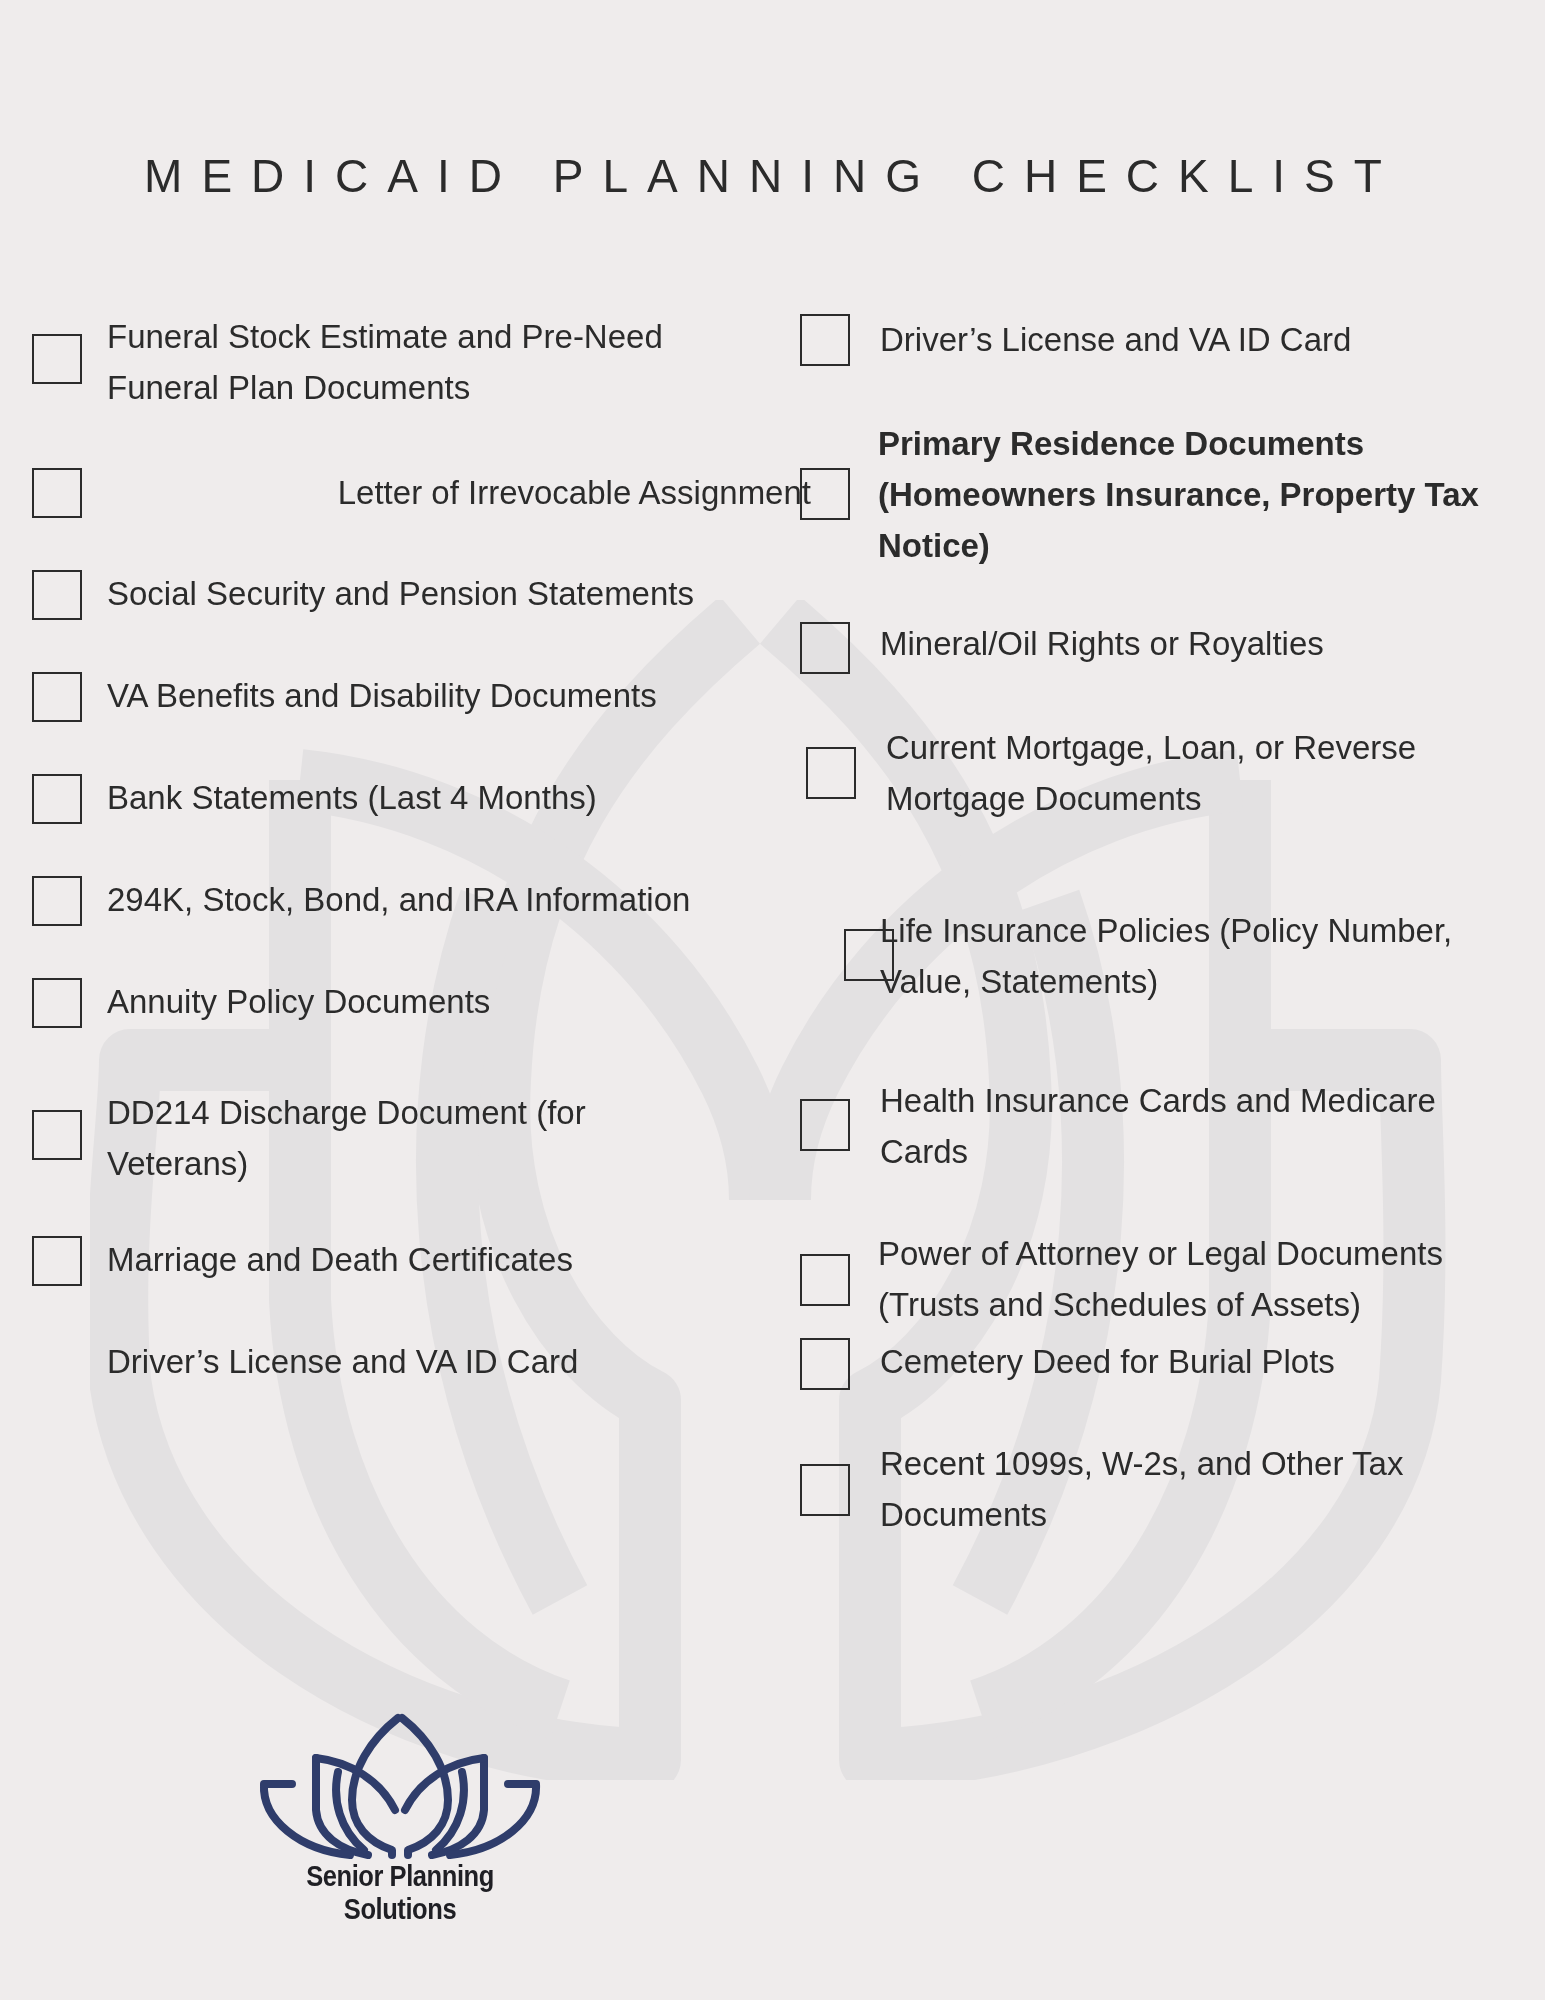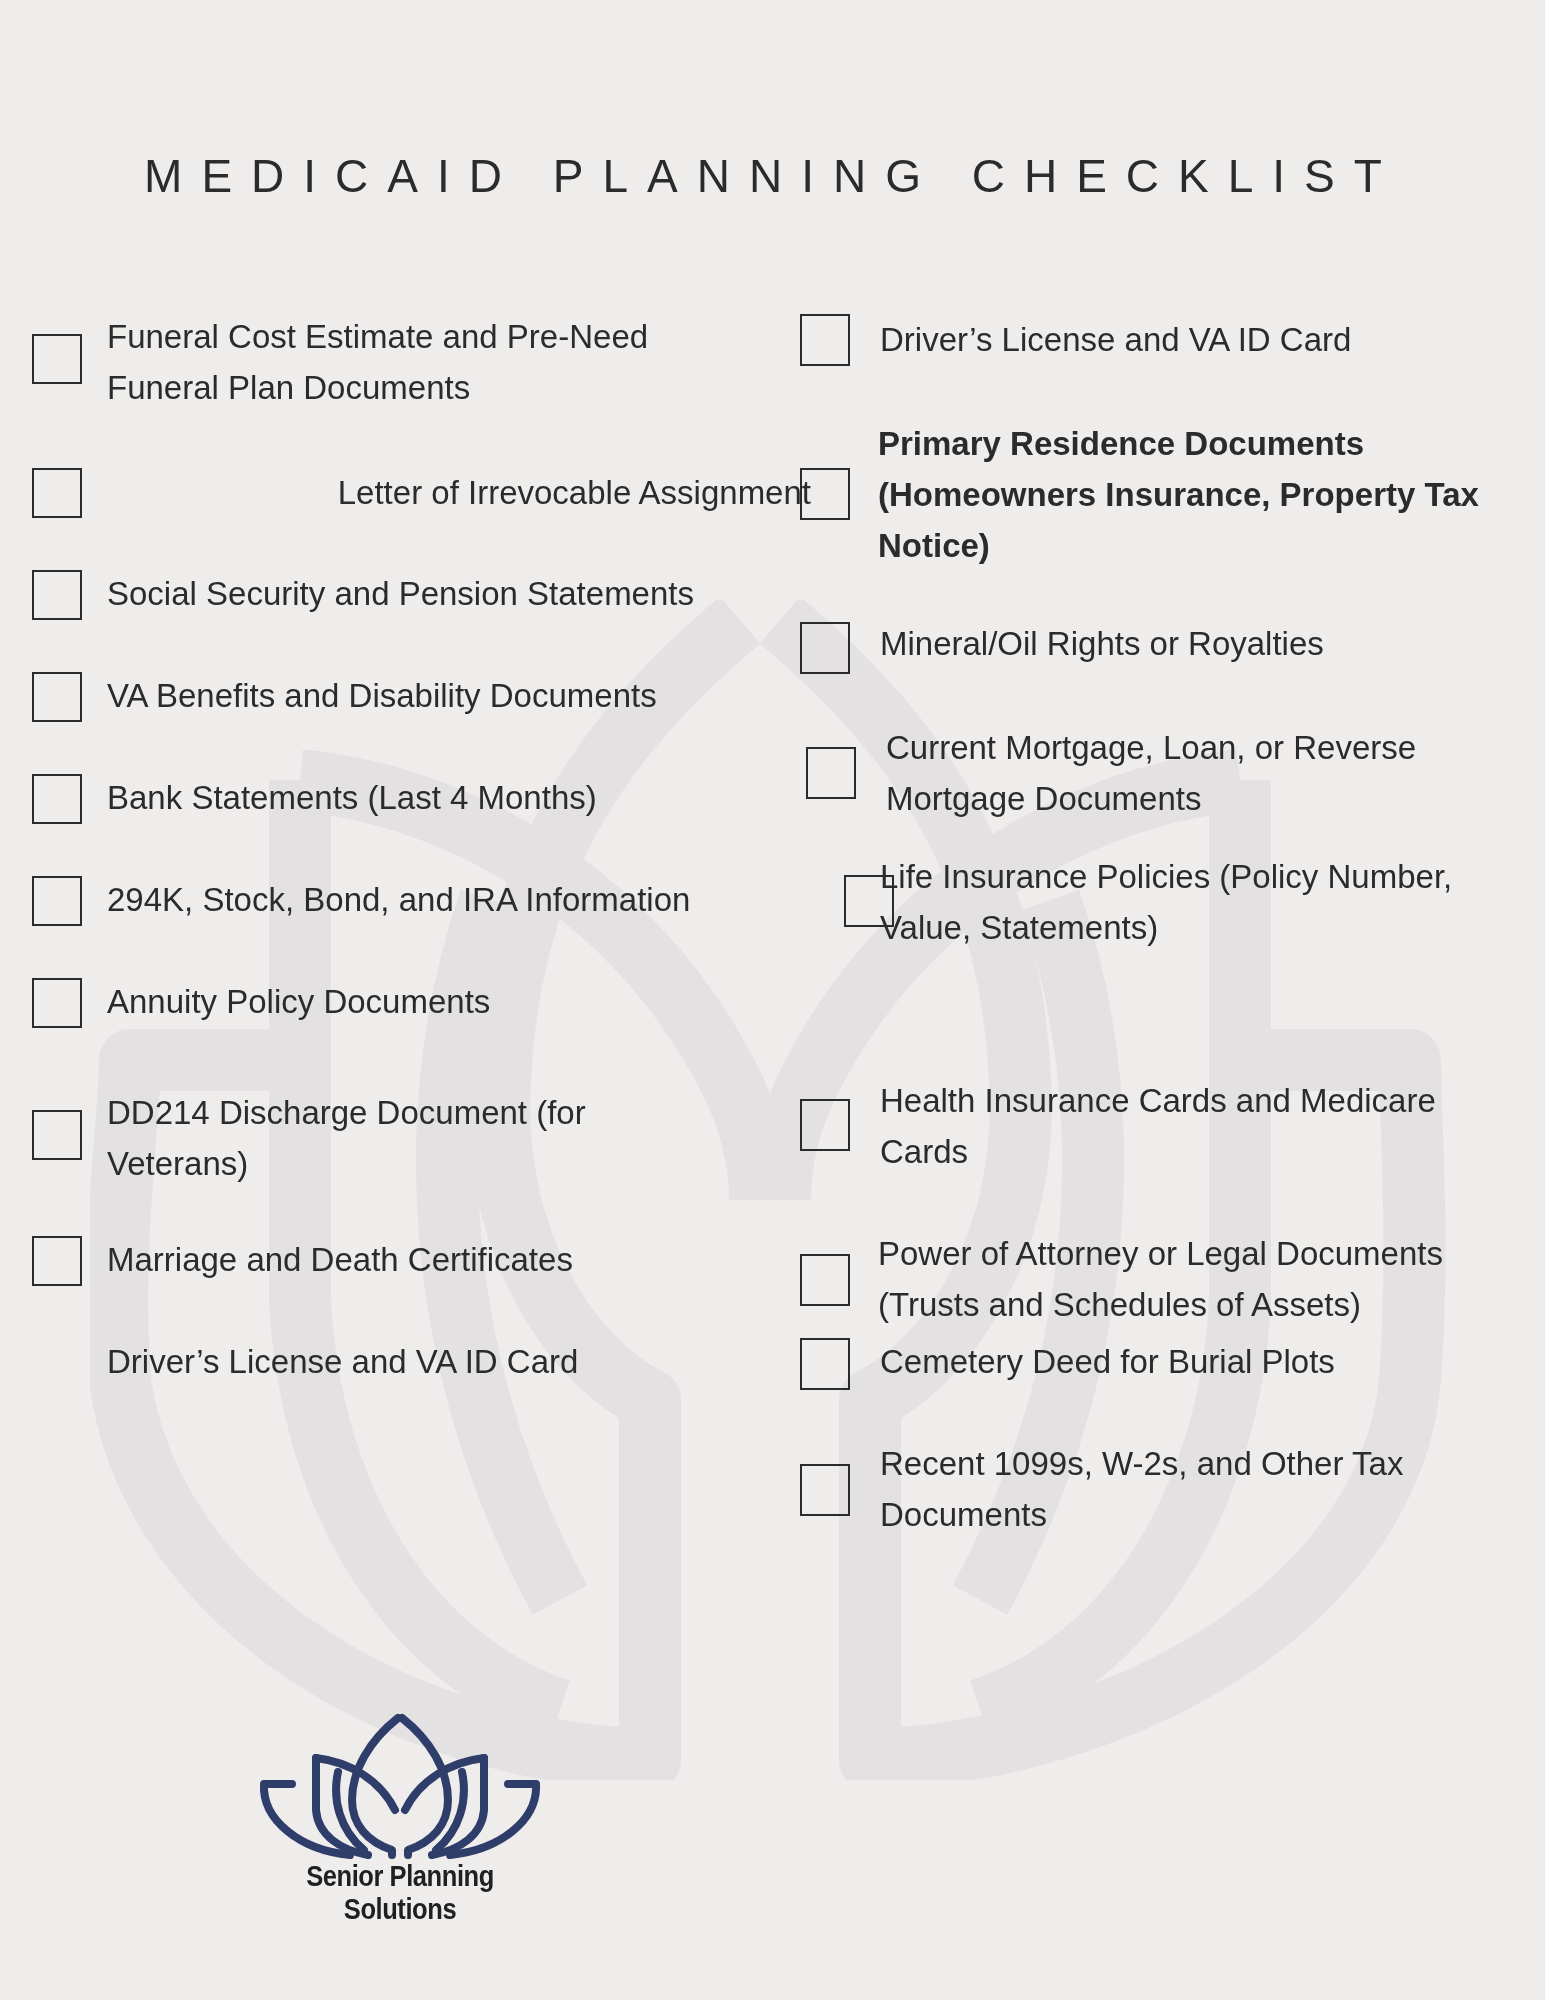--- a/index.html
+++ b/index.html
@@ -63,21 +63,21 @@
   <path d="M1150 180 C 960 200, 800 320, 720 480 C 700 520, 690 560, 690 600"></path>
   <path d="M400 300 C 330 500, 340 760, 470 1000"></path>
   <path d="M960 300 C 1030 500, 1020 760, 890 1000"></path>
 </svg>
 
 <h1 class="title">MEDICAID PLANNING CHECKLIST</h1>
 
 <div>
   <div class="item" style="left:32px;top:334px;">
     <div class="box" style="width:50px;height:50px;"></div>
-    <div class="label" style="left:75px;top:-23px;width:680px;">Funeral Cost Estimate and Pre-Need
+    <div class="label" style="left:75px;top:-23px;width:680px;">Funeral Stock Estimate and Pre-Need
 Funeral Plan Documents</div>
   </div>
   <div class="item" style="left:32px;top:468px;">
     <div class="box" style="width:50px;height:50px;"></div>
     <div class="label" style="left:79px;top:-1px;width:700px;text-align:right;">Letter of Irrevocable Assignment</div>
   </div>
   <div class="item" style="left:32px;top:570px;">
     <div class="box" style="width:50px;height:50px;"></div>
     <div class="label" style="left:75px;top:-2px;width:740px;">Social Security and Pension Statements</div>
   </div>
@@ -125,21 +125,21 @@
   </div>
   <div class="item" style="left:800px;top:622px;">
     <div class="box" style="width:50px;height:52px;"></div>
     <div class="label" style="left:80px;top:-4px;width:700px;">Mineral/Oil Rights or Royalties</div>
   </div>
   <div class="item" style="left:800px;top:747px;margin-left:6px;">
     <div class="box" style="width:50px;height:52px;"></div>
     <div class="label" style="left:80px;top:-25px;width:700px;">Current Mortgage, Loan, or Reverse
 Mortgage Documents</div>
   </div>
-  <div class="item" style="left:800px;top:875px;padding-left:44px;">
+  <div class="item" style="left:800px;top:929px;padding-left:44px;">
     <div class="box" style="width:50px;height:52px;"></div>
     <div class="label" style="left:80px;top:-24px;width:720px;">Life Insurance Policies (Policy Number,
 Value, Statements)</div>
   </div>
   <div class="item" style="left:800px;top:1051px;margin-top:48px;">
     <div class="box" style="width:50px;height:52px;"></div>
     <div class="label" style="left:80px;top:-24px;width:700px;">Health Insurance Cards and Medicare
 Cards</div>
   </div>
   <div class="item" style="left:800px;top:1206px;margin-top:48px;">

